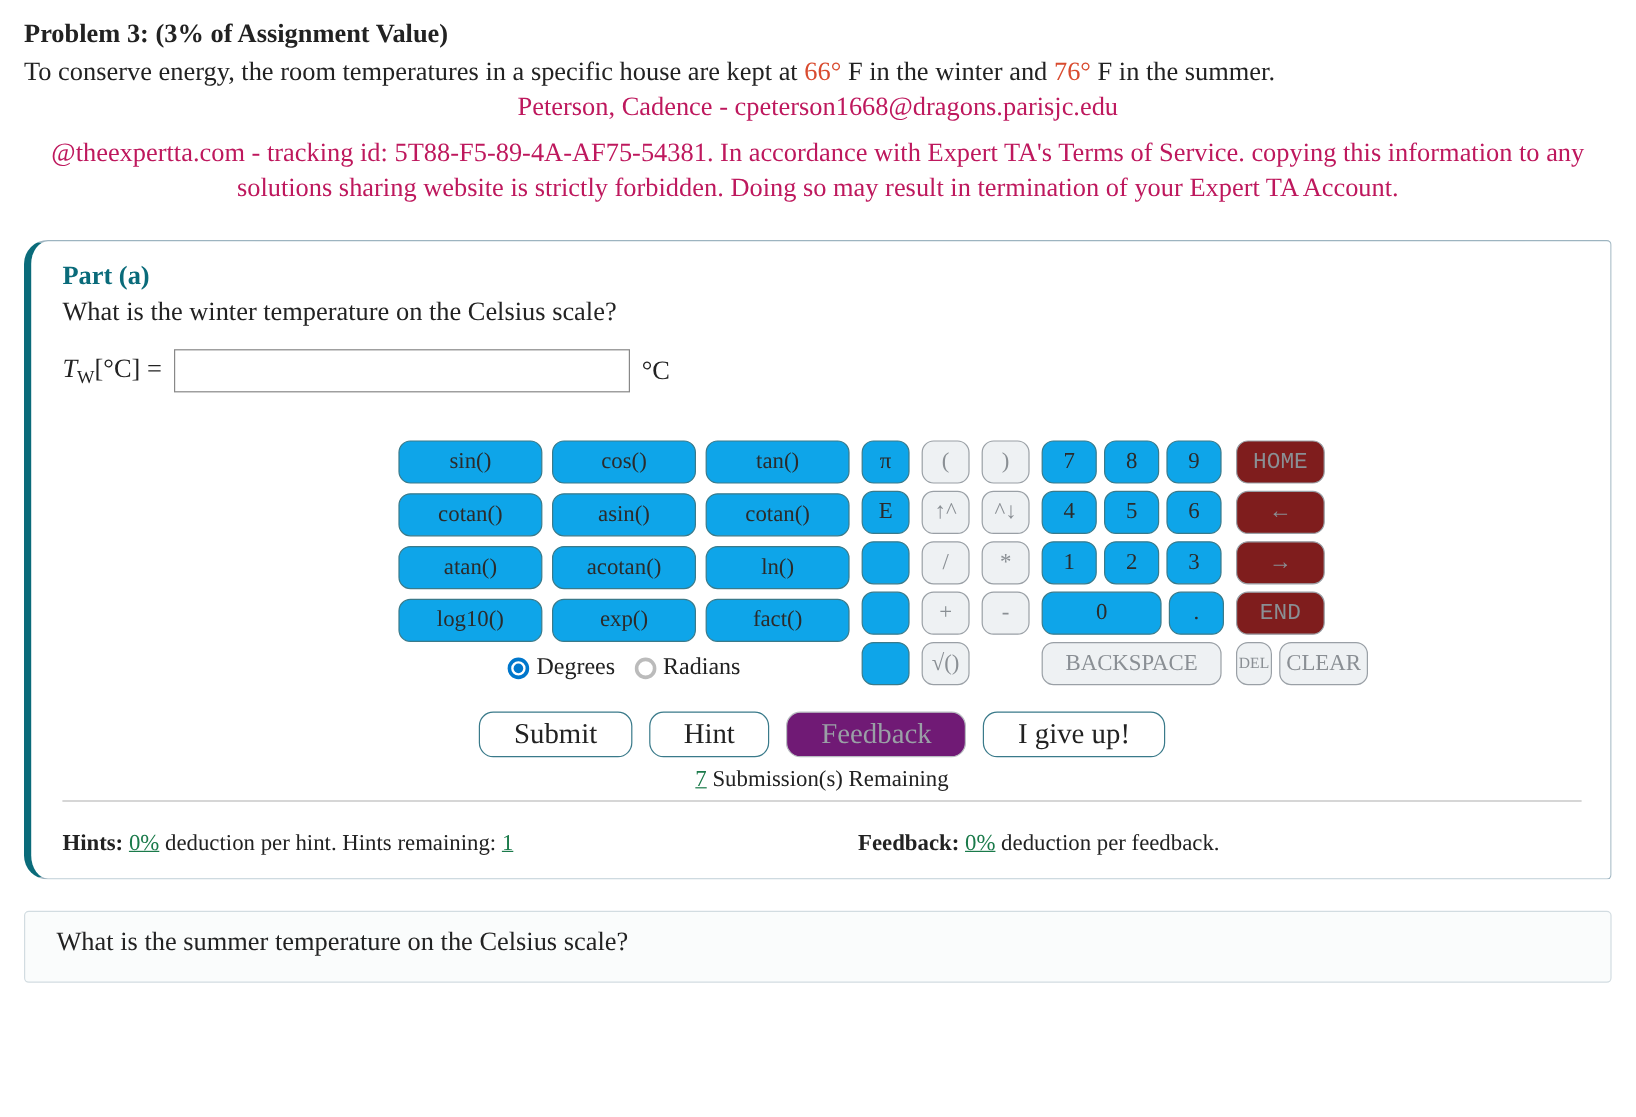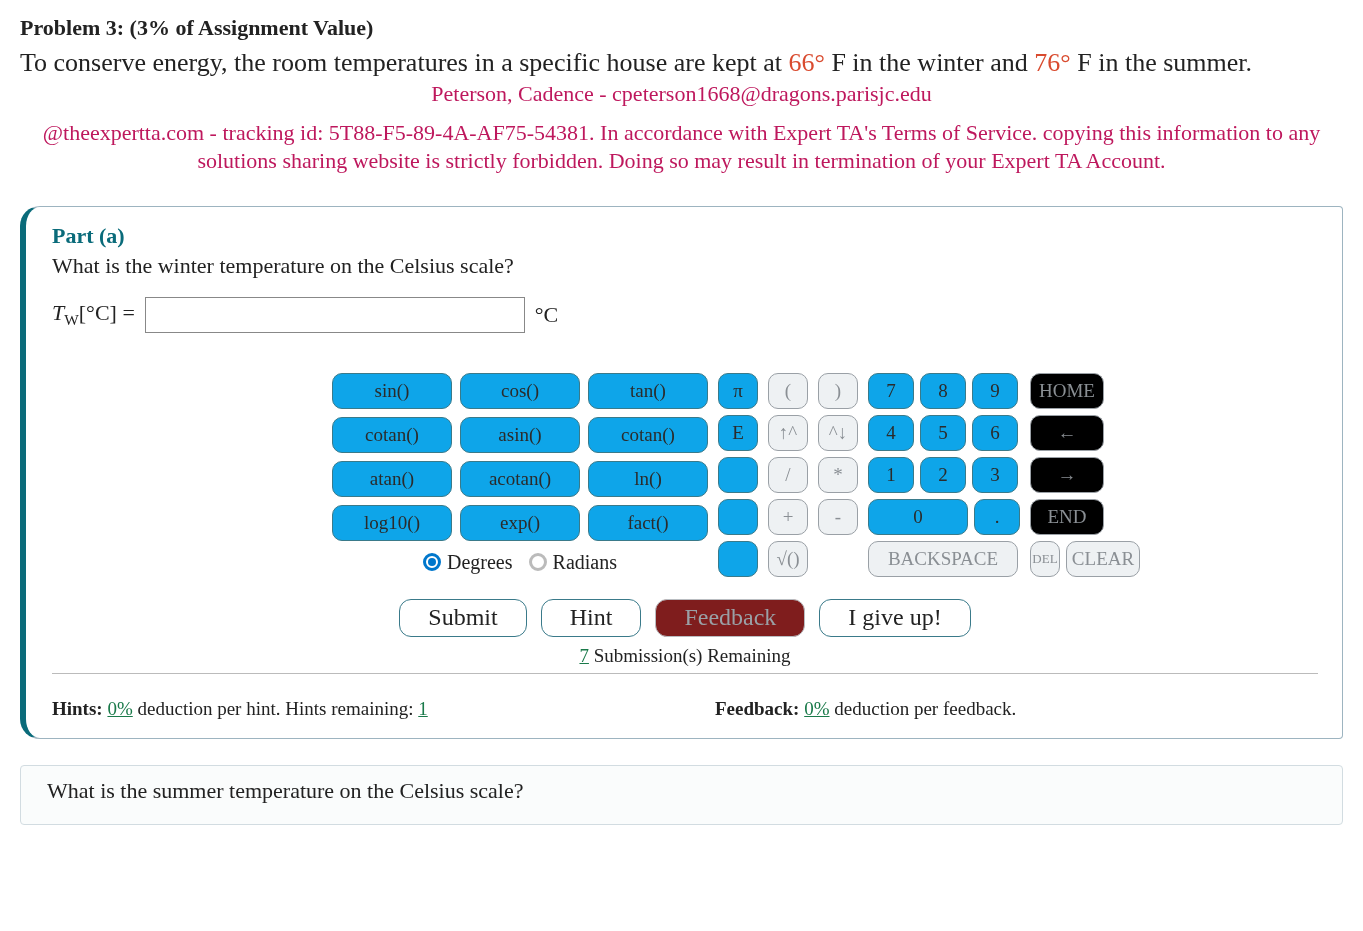--- a/index.html
+++ b/index.html
@@ -6,21 +6,21 @@
     body {
       margin: 0;
       padding: 15px 20px;
       font-family: Georgia, 'Times New Roman', serif;
       font-size: 20px;
       color: #222;
       background: #fff;
     }
     .header-block { margin-bottom: 6px; }
     .problem-num { font-weight: bold; font-size: 22px; }
-    .problem-text { font-size: 26px; line-height: 1.35; margin-top: 4px; }
+    .problem-text { font-size: 22px; line-height: 1.35; margin-top: 4px; }
     .hot { color: #d94b2f; }
     .faint { color: #be185d; font-size: 22px; line-height: 1.3; text-align: center; }
     .faint-block { margin-top: 10px; margin-bottom: 30px; }
     .part-card {
       border: 1px solid #9db4c0;
       border-left: 6px solid #0a6b7a;
       border-radius: 20px 4px 4px 20px;
       padding: 16px 24px 18px 26px;
       margin-bottom: 26px;
       background: #fff;
@@ -50,21 +50,21 @@
       border: 1.5px solid #3a7a8a; border-radius: 10px;
       background: #0ea5e9; color: #2b2b2b;
       font-family: Georgia, serif; font-size: 19px;
       height: 36px; padding: 0 6px;
       cursor: pointer; user-select: none;
     }
     .btn-gray {
       border-color: #9aa0a6; background: #eef1f3; color: #8a8f94;
     }
     .btn-yellow {
-      border-color: #9aa0a6; background: #000000; color: #8a8f94;
+      border-color: #9aa0a6; background: #7f1d1d; color: #8a8f94; font-family: Liberation Mono, monospace;
     }
     .w-func { width: 120px; }
     .w-sm { width: 40px; }
     .w-num { width: 46px; }
     .w-home { width: 74px; }
     .w-wide { width: 150px; }
     .w-dot { width: 46px; }
     .w-del { width: 30px; font-size: 13px; }
     .w-zero { width: 100px; }
     .radio-row {
@@ -83,21 +83,21 @@
     }
     .action-row {
       display: flex; gap: 14px; justify-content: center;
       margin-top: 22px;
     }
     .action-btn {
       border: 1.5px solid #3a7a8a; border-radius: 12px; background: #fff;
       height: 38px; padding: 0 28px; font-size: 24px; font-family: Georgia, serif;
       cursor: pointer; display: inline-flex; align-items: center;
     }
-    .action-btn.disabled { border-color:#b9bdc1; color:#9aa0a6; background:#7f1d1d; cursor:default;}
+    .action-btn.disabled { border-color:#b9bdc1; color:#9aa0a6; background:#701a75; cursor:default;}
     .sub-remaining { text-align: center; font-size: 19px; margin-top: 8px; }
     .underline-num { color: #1a7a4a; text-decoration: underline; }
     .hint-row {
       display: flex; justify-content: space-between;
       border-top: 1px solid #bbb; margin-top: 6px; padding-top: 24px;
       font-size: 19px;
     }
     .hint-col { flex: 1; }
     .hint-col.right { text-align: left; padding-left: 60px; }
     .part-b {

